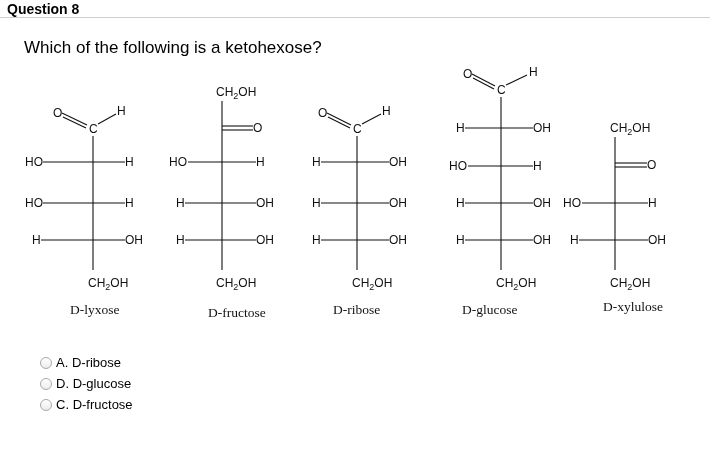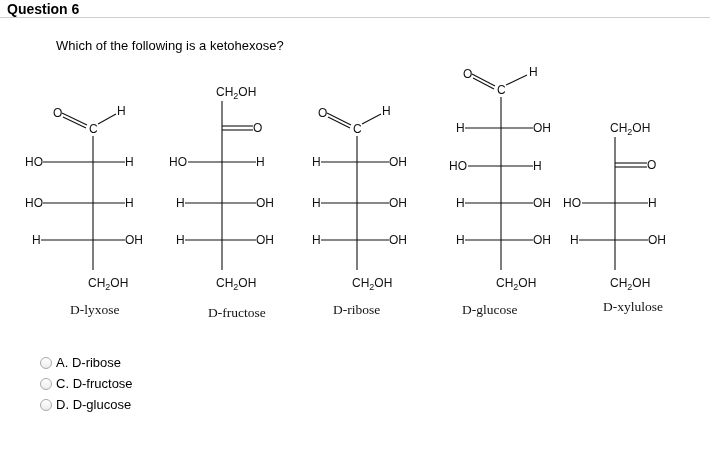--- a/index.html
+++ b/index.html
@@ -1,34 +1,34 @@
 <!DOCTYPE html>
 <html><head>
 <meta charset="utf-8">
 <style>
   html, body { margin: 0; padding: 0; background: #ffffff; }
   body { width: 710px; height: 464px; position: relative; overflow: hidden;
          font-family: "Liberation Sans", sans-serif; color: #000; }
   .q-title { position: absolute; left: 7px; top: 1px; font-size: 14px; font-weight: bold; }
   .q-rule { position: absolute; left: 0; top: 17px; width: 710px; height: 1px; background: #cfcfcf; }
-  .q-text { position: absolute; left: 56px; top: 38px; font-size: 13px; }
+  .q-text { position: absolute; left: 24px; top: 38px; font-size: 17px; }
   .figure { position: absolute; left: 0; top: 0; width: 710px; height: 340px; }
   .figure svg text { font-family: "Liberation Sans", sans-serif; font-size: 12px; fill: #111; }
   .figure svg text.name { font-family: "Liberation Serif", serif; font-size: 13.5px; }
   .figure svg line { stroke: #111; stroke-width: 1.1; }
   .options { position: absolute; left: 40px; top: 352px; }
   .option { display: flex; align-items: center; height: 21px; cursor: pointer; text-align: right; }
   .radio { width: 12px; height: 12px; border-radius: 50%; border: 1px solid #a9a9a9;
            background: linear-gradient(#ffffff, #ececec); box-sizing: border-box; margin-right: 4px; }
   .opt-label { font-size: 13px; }
 </style>
 </head>
 <body>
 
-<div class="q-title">Question 6</div>
+<div class="q-title">Question 8</div>
 <div class="q-rule"></div>
 <div class="q-text">Which of the following is a ketohexose?</div>
 
 <div class="figure">
 <svg width="710" height="340" xmlns="http://www.w3.org/2000/svg">
 
   <g>
     <g>
       <text x="53" y="117">O</text>
       <line x1="62" y1="113" x2="87" y2="125"></line>
@@ -137,19 +137,19 @@
 </svg>
 </div>
 
 <div class="options">
   <label class="option">
     <span class="radio"></span>
     <span class="opt-label"><span>A.</span> <span>D-ribose</span></span>
   </label>
   <label class="option">
     <span class="radio"></span>
-    <span class="opt-label"><span>C.</span> <span>D-fructose</span></span>
+    <span class="opt-label"><span>D.</span> <span>D-glucose</span></span>
   </label>
   <label class="option">
     <span class="radio"></span>
-    <span class="opt-label"><span>D.</span> <span>D-glucose</span></span>
+    <span class="opt-label"><span>C.</span> <span>D-fructose</span></span>
   </label>
 </div>
 
 </body></html>

